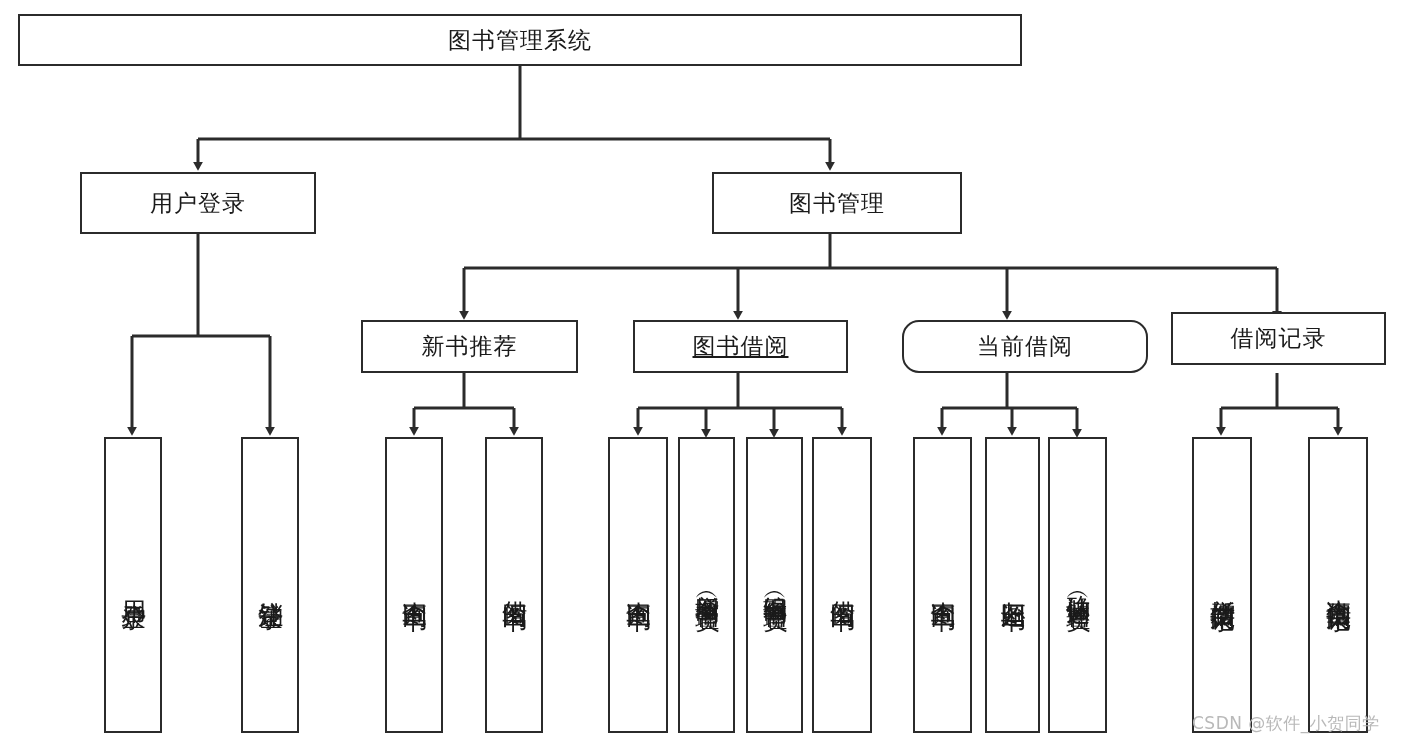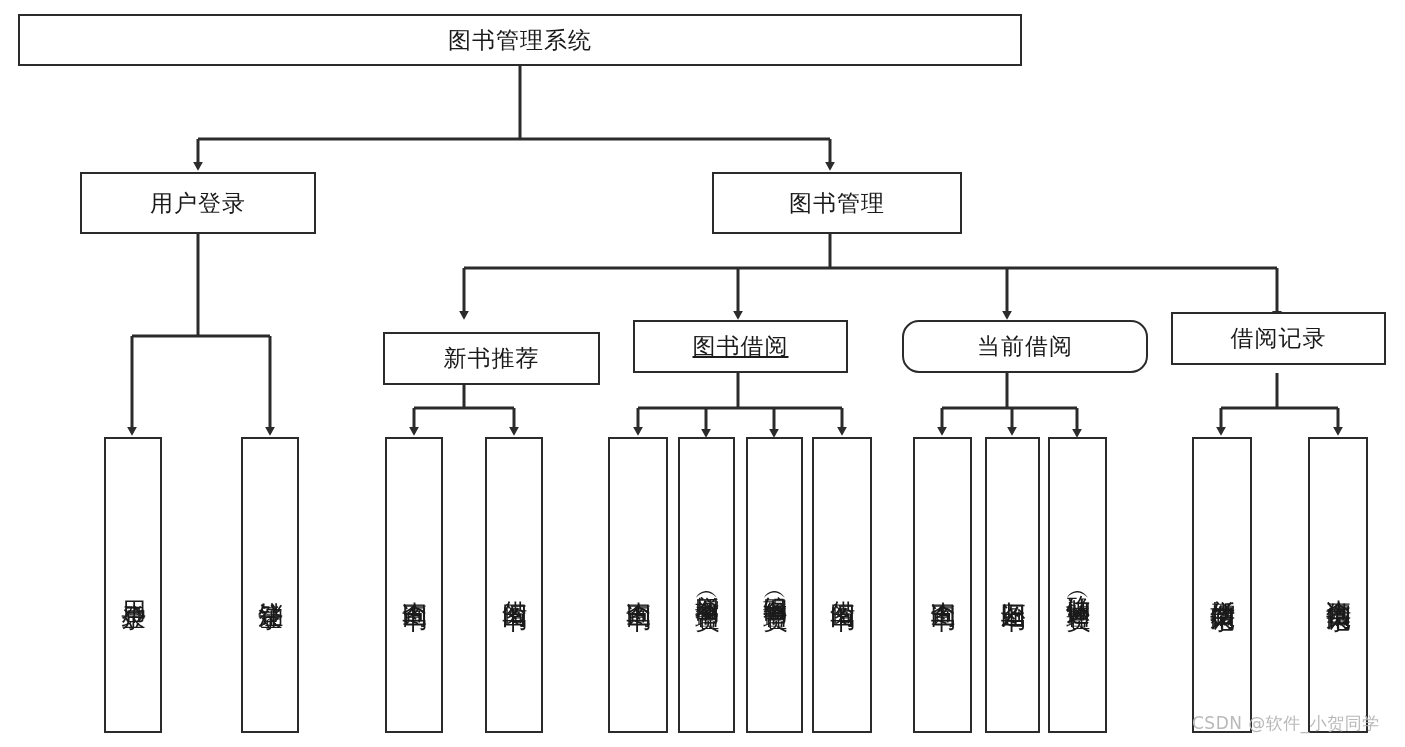--- a/index.html
+++ b/index.html
@@ -110,21 +110,21 @@
     <span class="txt">图书管理系统</span>
   </div>
 
   <div class="node h" style="left:80px;top:172px;width:236px;height:62px;">
     <span class="txt">用户登录</span>
   </div>
   <div class="node h" style="left:712px;top:172px;width:250px;height:62px;">
     <span class="txt">图书管理</span>
   </div>
 
-  <div class="node h" style="left:361px;top:332px;width:217px;height:53px;margin-left:22px;">
+  <div class="node h" style="left:361px;top:320px;width:217px;height:53px;">
     <span class="txt">新书推荐</span>
   </div>
   <div class="node h" style="left:633px;top:320px;width:215px;height:53px;text-decoration:underline;">
     <span class="txt">图书借阅</span>
   </div>
   <div class="node h" style="left:902px;top:320px;width:246px;height:53px;border-radius:17px;">
     <span class="txt">当前借阅</span>
   </div>
   <div class="node h" style="left:1171px;top:312px;width:215px;height:53px;">
     <span class="txt">借阅记录</span>

